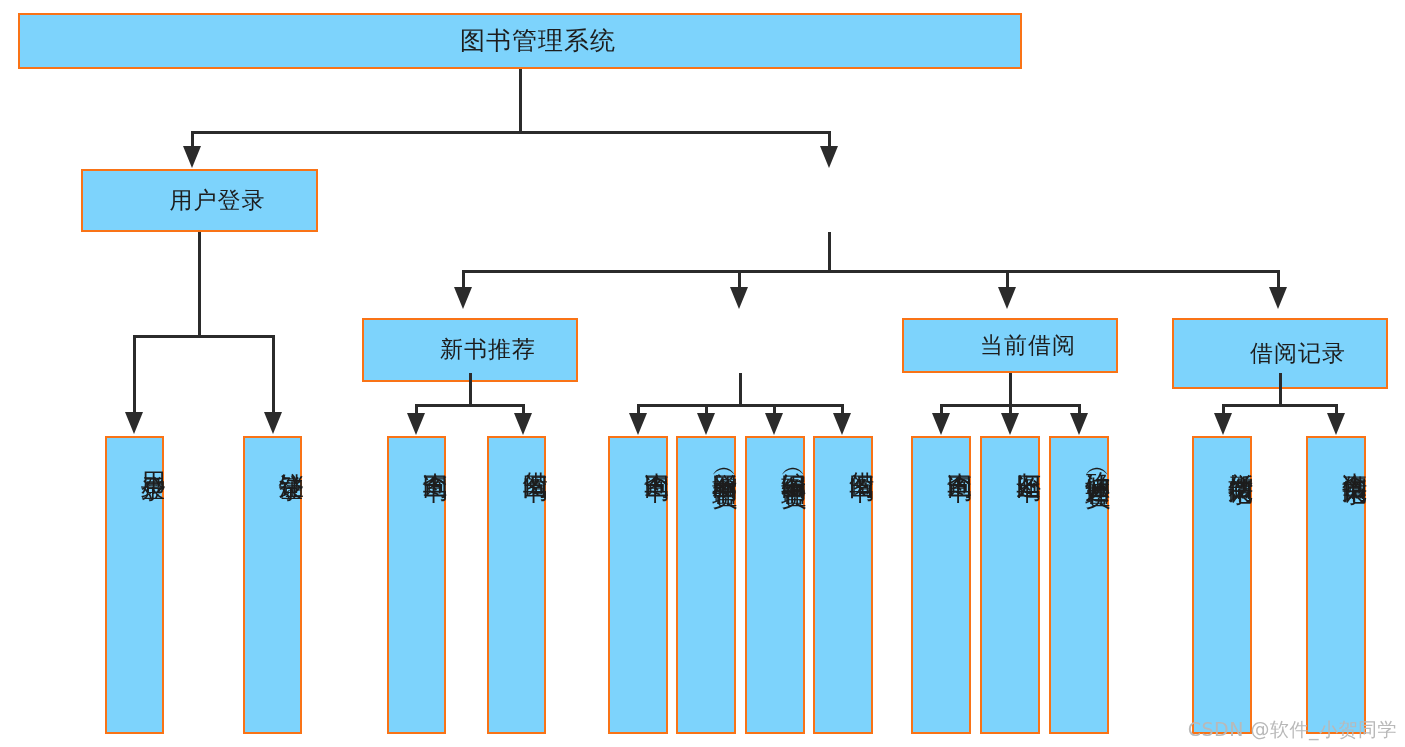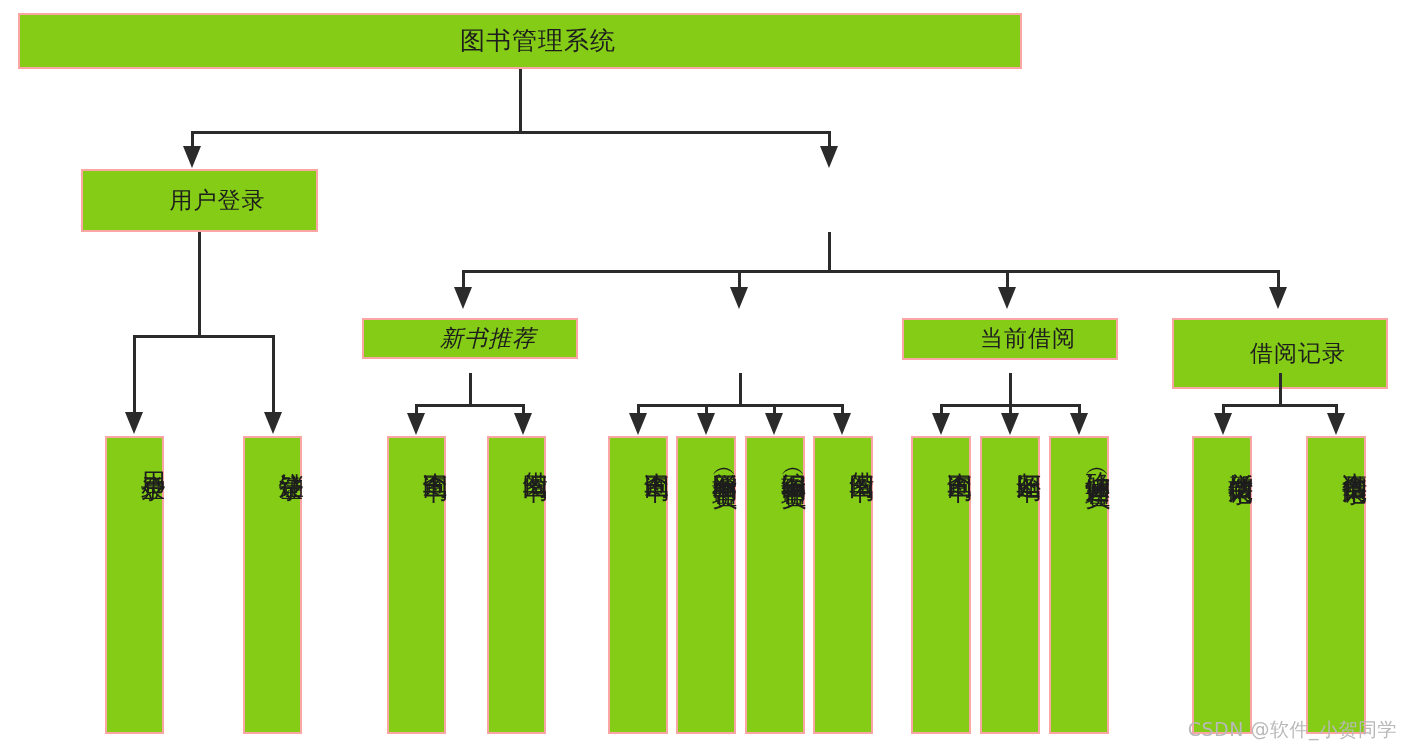--- a/index.html
+++ b/index.html
@@ -13,22 +13,22 @@
   #canvas {
     position: relative;
     width: 1405px;
     height: 747px;
     background: #ffffff;
     overflow: hidden;
   }
   .node {
     position: absolute;
     box-sizing: border-box;
-    border: 2px solid #fca5a5;
-    background: #84cc16;
+    border: 2px solid #f97316;
+    background: #7dd3fc;
     display: flex;
     align-items: center;
     justify-content: center;
     color: #1d1d1d;
     padding-left: 36px;
   }
   .node.horiz {
     font-size: 23px;
     line-height: 1.2;
     letter-spacing: 1px;
@@ -111,24 +111,24 @@
   <div class="edge h" style="left:462px; top:270px; width:818px; height:3px;"></div>
   <div class="edge v" style="left:462px; top:270px; width:3px; height:20px;"></div>
   <div class="arrow" style="left:454px; top:287px;"></div>
   <div class="edge v" style="left:738px; top:270px; width:3px; height:20px;"></div>
   <div class="arrow" style="left:730px; top:287px;"></div>
   <div class="edge v" style="left:1006px; top:270px; width:3px; height:20px;"></div>
   <div class="arrow" style="left:998px; top:287px;"></div>
   <div class="edge v" style="left:1277px; top:270px; width:3px; height:20px;"></div>
   <div class="arrow" style="left:1269px; top:287px;"></div>
 
-  <div class="node horiz" style="left:362px; top:318px; width:216px; height:41px;font-style:italic;">
+  <div class="node horiz" style="left:362px; top:318px; width:216px; height:64px;">
     <span>新书推荐</span>
   </div>
-  <div class="node horiz" style="left:902px; top:318px; width:216px; height:42px;">
+  <div class="node horiz" style="left:902px; top:318px; width:216px; height:55px;">
     <span>当前借阅</span>
   </div>
   <div class="node horiz" style="left:1172px; top:318px; width:216px; height:71px;">
     <span>借阅记录</span>
   </div>
 
   <div class="edge v" style="left:469px; top:373px; width:3px; height:32px;"></div>
   <div class="edge h" style="left:415px; top:404px; width:110px; height:3px;"></div>
   <div class="edge v" style="left:415px; top:404px; width:3px; height:12px;"></div>
   <div class="arrow" style="left:407px; top:413px;"></div>

